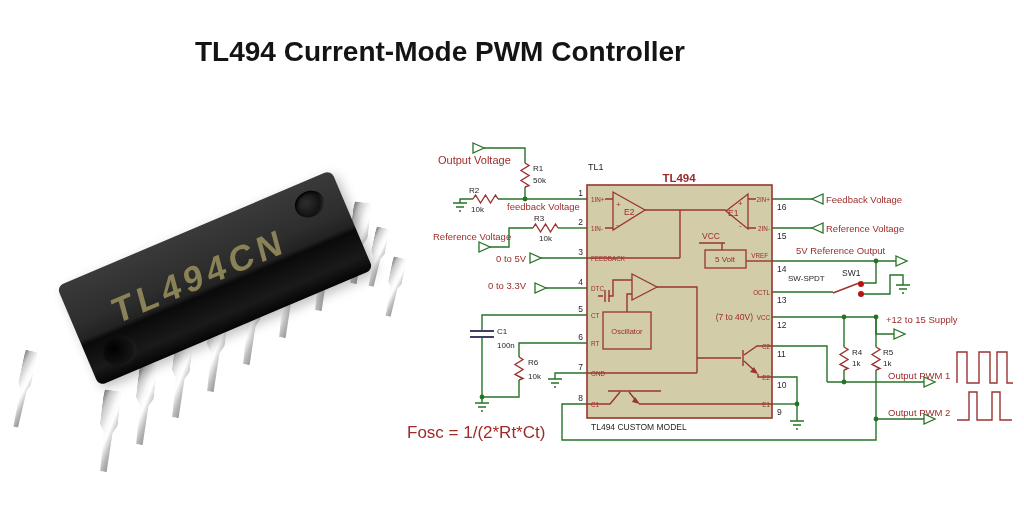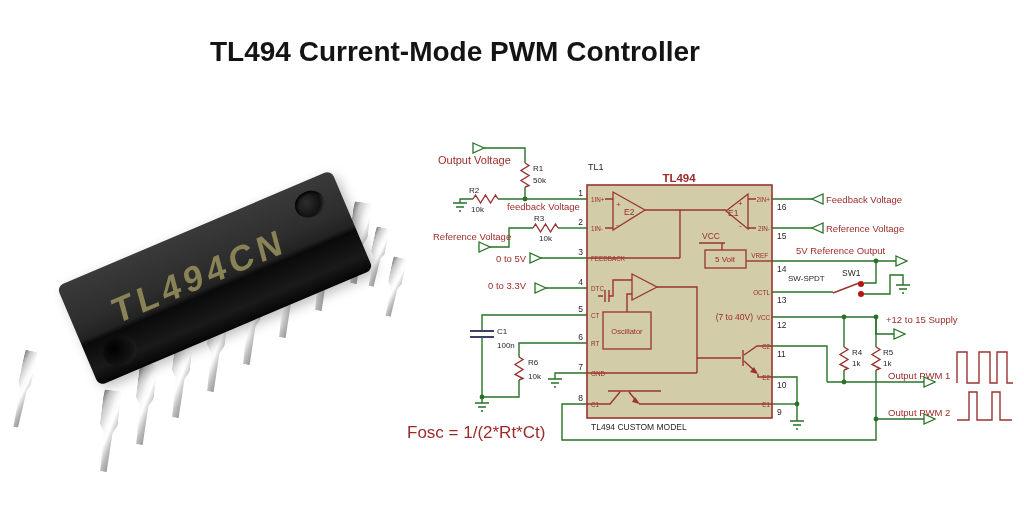--- a/index.html
+++ b/index.html
@@ -1,18 +1,18 @@
 <!DOCTYPE html>
 <html style="--wire: #267326; --comp: #9a3431; --text-red: #9c2b28; --ic-fill: #d2cca8; --red-dot: #b81414; --black: #262626; --cap: #3f3f66;"><head>
 <meta charset="utf-8">
 <style>
   html,body{margin:0;padding:0;background:#e8e8e8;}
   .page{position:relative;width:1024px;height:506px;background:#ffffff;overflow:hidden;
         font-family:"Liberation Sans",sans-serif;}
-  .title{position:absolute;left:180px;top:36px;width:520px;text-align:right;
+  .title{position:absolute;left:180px;top:36px;width:520px;text-align:center;
          font-size:28px;font-weight:bold;color:#141414;letter-spacing:0px;}
 
   
   .photo{position:absolute;left:15px;top:112px;width:400px;height:385px;}
   .pin,.pinb{position:absolute;
       background:linear-gradient(105deg,#6f6f6f 0%,#c9c9c9 18%,#f7f7f7 40%,#ffffff 52%,#bdbdbd 70%,#7b7b7b 100%);
       clip-path:polygon(6% 0,94% 0,100% 10%,100% 42%,76% 52%,70% 100%,34% 100%,28% 52%,0 42%,0 10%);
       transform:rotate(7deg);}
   .pin{width:18px;height:82px;z-index:1;}
   .pinb{z-index:0;width:14px;height:60px;transform:rotate(12deg);}

